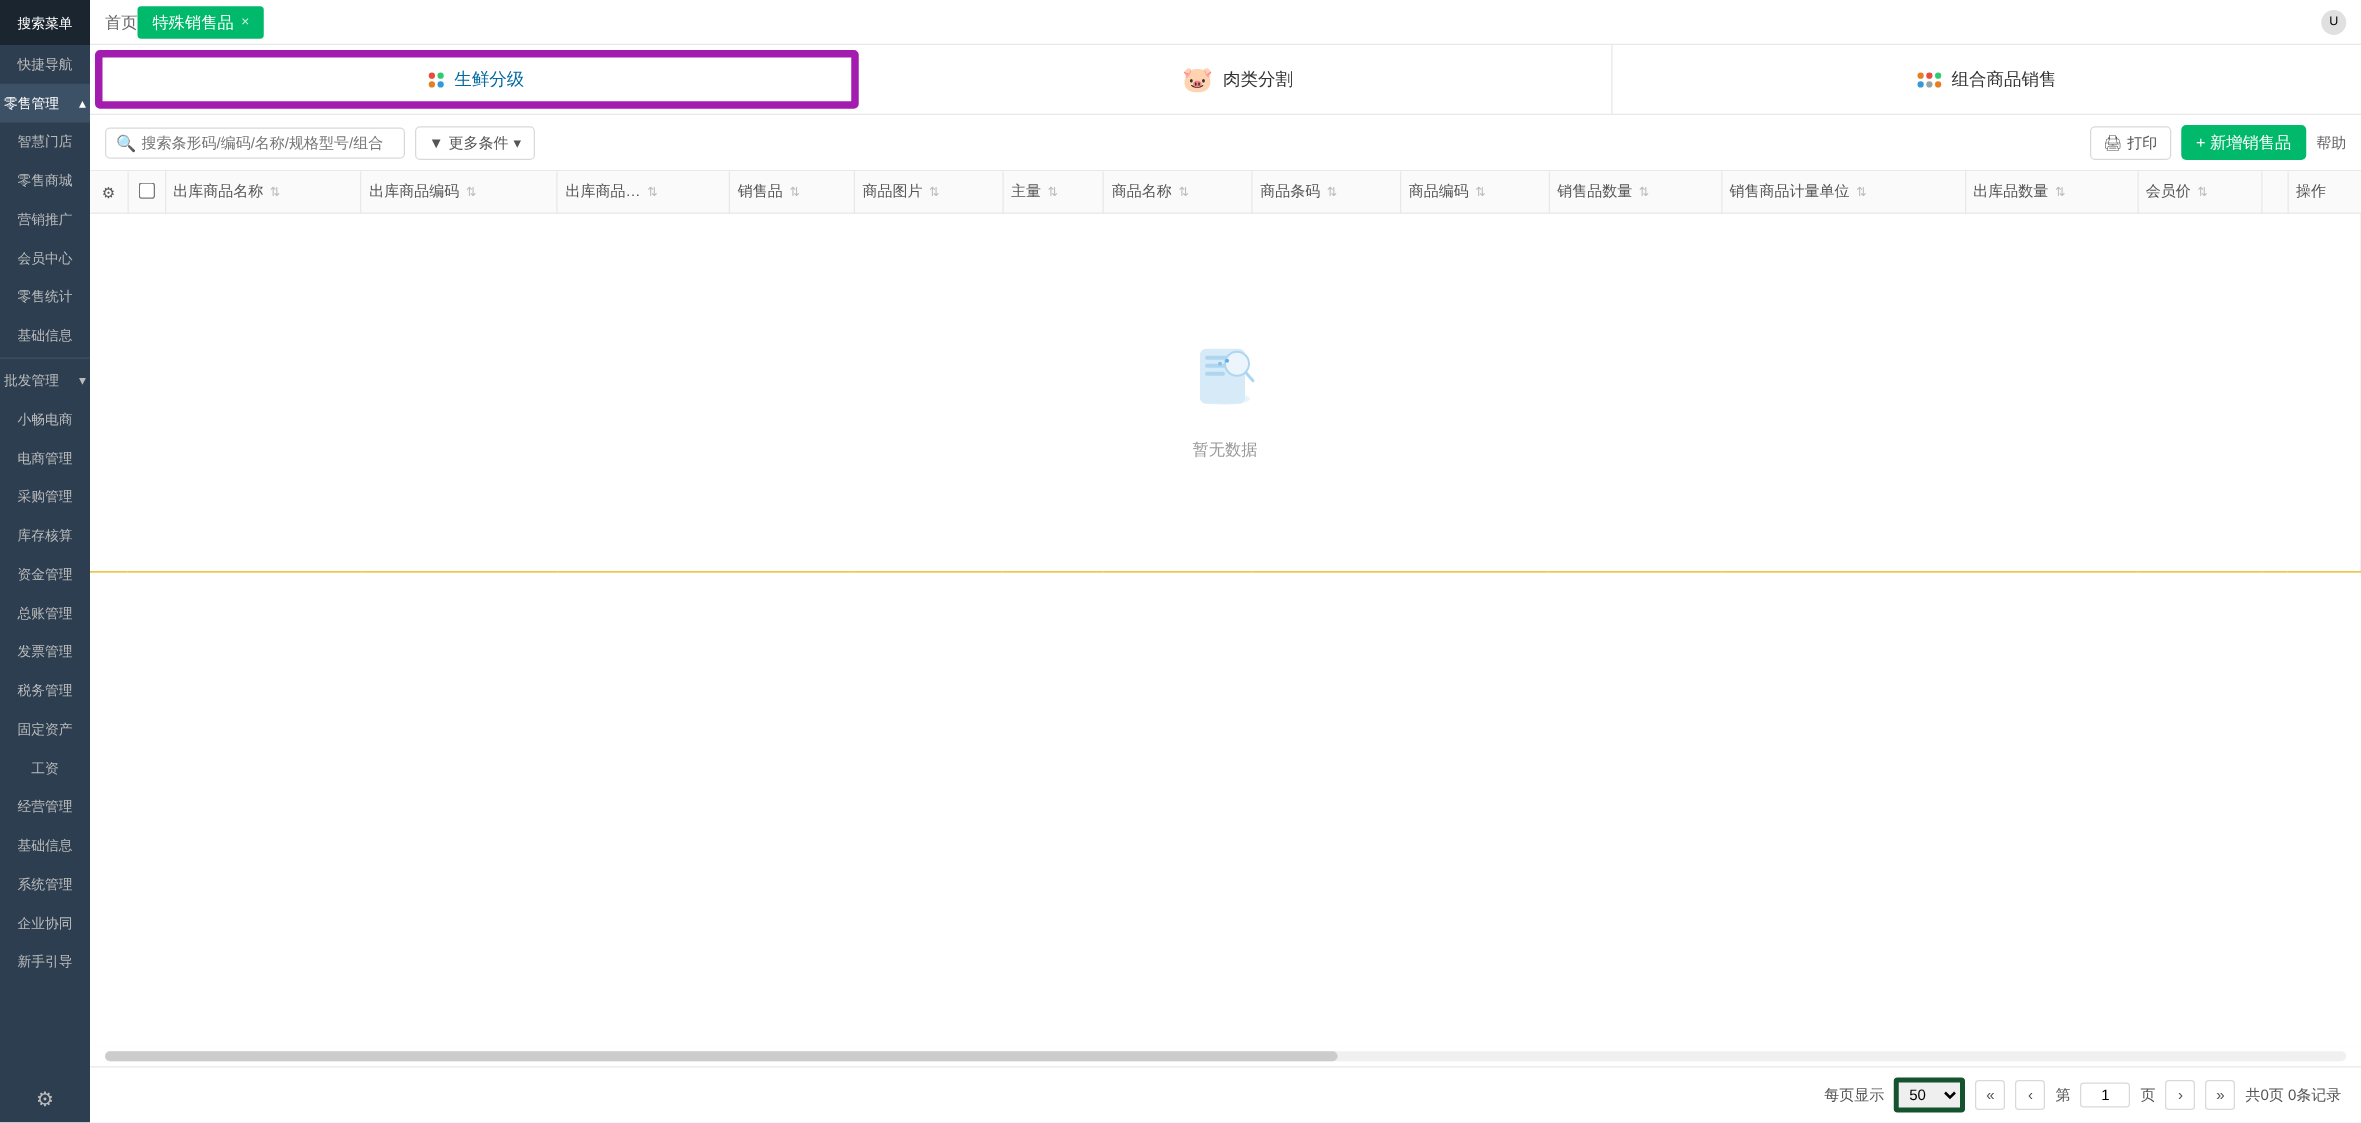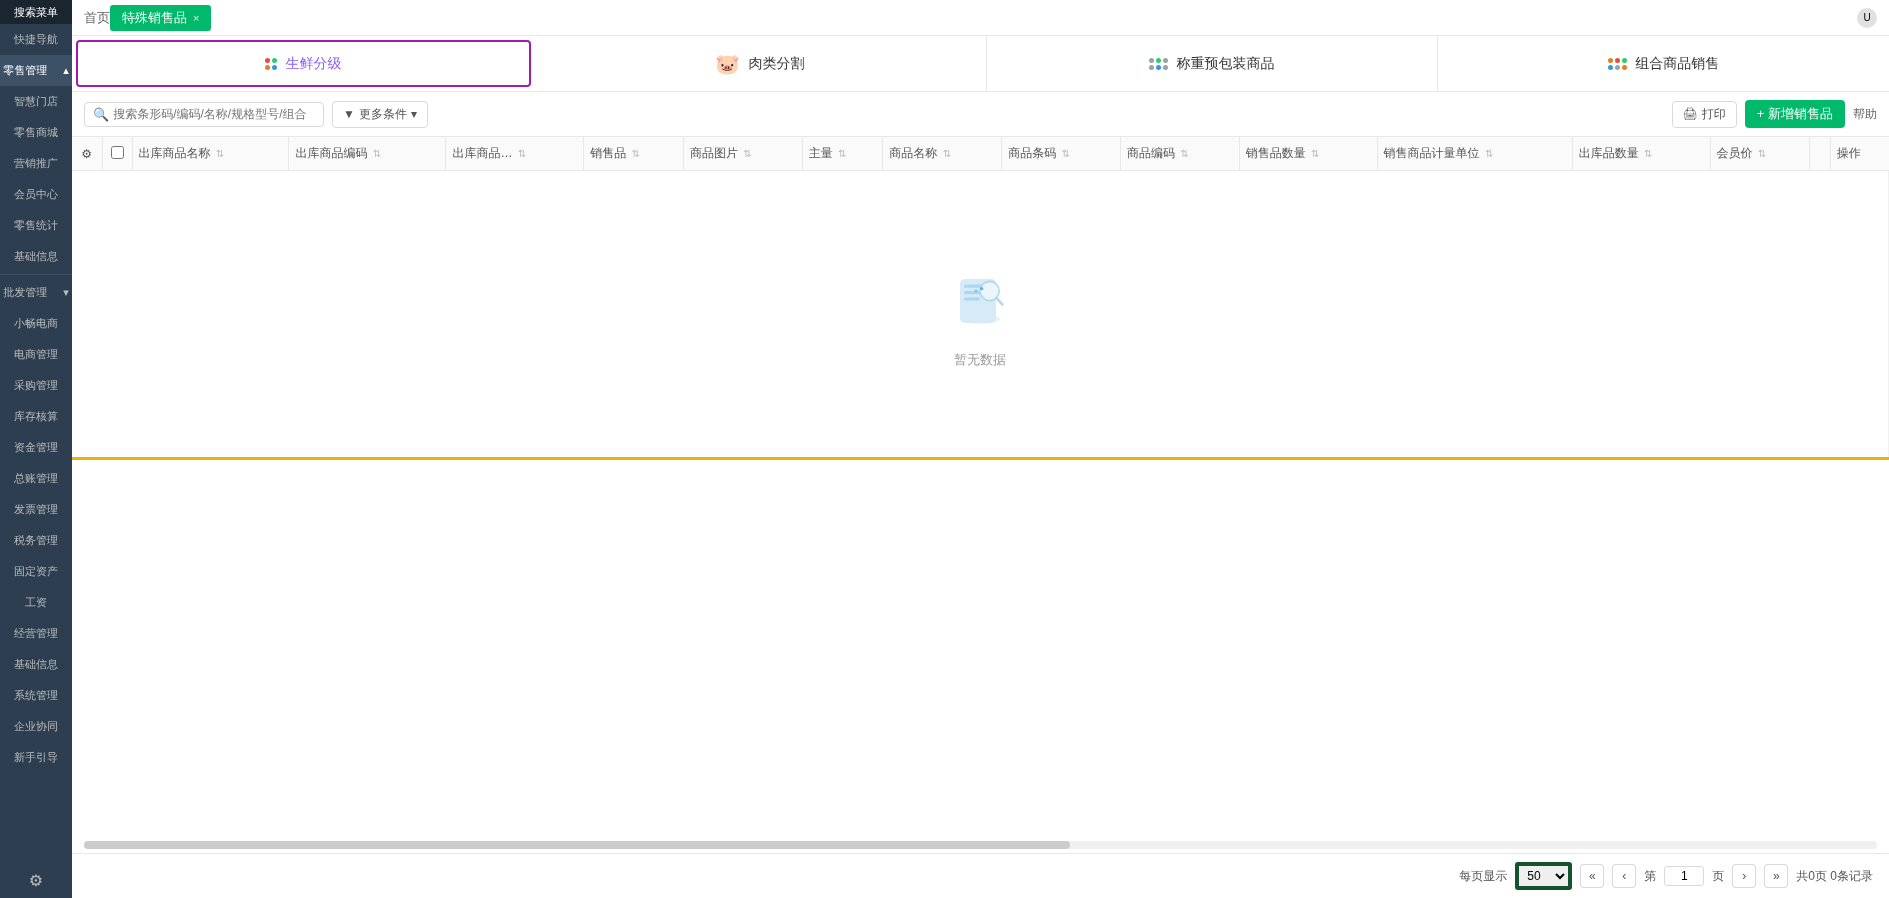--- a/index.html
+++ b/index.html
@@ -14,21 +14,21 @@
       flex-direction: column;
       height: 100%;
       flex-shrink: 0;
     }
     .sidebar-logo {
       background: #1a252f;
       padding: 8px 4px;
       text-align: center;
       color: #fff;
       font-size: 11px;
-      height: 24px;
+      height: 36px;
       display: flex;
       align-items: center;
       justify-content: center;
     }
     .sidebar-item {
       padding: 8px 4px;
       text-align: center;
       color: #bbb;
       font-size: 11px;
       cursor: pointer;
@@ -118,22 +118,22 @@
       gap: 8px;
       cursor: pointer;
       border-right: 1px solid #e8e8e8;
       font-size: 14px;
       color: #333;
       padding: 0 16px;
       position: relative;
     }
     .cat-tab:last-child { border-right: none; text-align: right; }
     .cat-tab.active {
-      border: 2px solid #a21caf;
-      color: #8b5cf6;
+      border: 6px solid #a21caf;
+      color: #0369a1;
       border-radius: 4px;
       margin: 4px;
     }
     .cat-tab .tab-icon {
       font-size: 20px;
     }
     .cat-tab-icon-dots {
       display: flex;
       flex-direction: column;
       gap: 2px;
@@ -248,21 +248,21 @@
       color: #555;
       font-weight: normal;
       white-space: nowrap;
       text-align: left;
       font-size: 12px;
     }
     th:last-child { border-right: none; }
     th .sort-arrows { display: inline-block; color: #bbb; margin-left: 2px; font-size: 10px; }
     td {
       padding: 8px 6px;
-      border-bottom: 3px solid #eab308;
+      border-bottom: 1px solid #eab308;
       border-right: 1px solid #f0f0f0;
     }
     .th-gear { width: 30px; text-align: center; }
     .th-check { width: 30px; text-align: center; }
     .empty-state {
       display: flex;
       flex-direction: column;
       align-items: center;
       justify-content: center;
       padding: 80px 0;
@@ -402,35 +402,20 @@
         </span>
       </div>
       <span>生鲜分级</span>
     </div>
 
     <div class="cat-tab">
       <span class="tab-icon">🐷</span>
       <span>肉类分割</span>
     </div>
 
-    <div class="cat-tab">
-      <div class="cat-tab-icon-dots">
-        <span>
-          <span class="dot dot-gray"></span>
-          <span class="dot dot-green"></span>
-          <span class="dot dot-gray"></span>
-        </span>
-        <span>
-          <span class="dot dot-gray"></span>
-          <span class="dot dot-blue"></span>
-          <span class="dot dot-gray"></span>
-        </span>
-      </div>
-      <span>称重预包装商品</span>
-    </div>
 
     <div class="cat-tab">
       <div class="cat-tab-icon-dots">
         <span>
           <span class="dot dot-orange"></span>
           <span class="dot dot-red"></span>
           <span class="dot dot-green"></span>
         </span>
         <span>
           <span class="dot dot-blue"></span>

